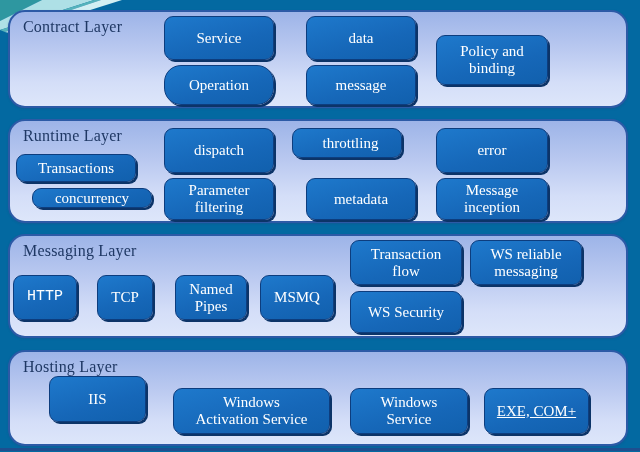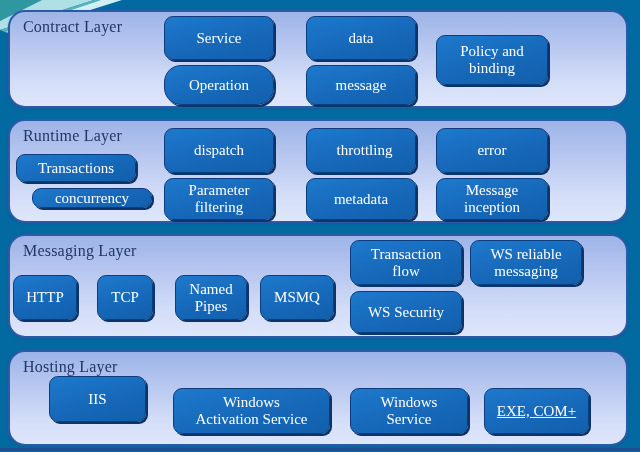--- a/index.html
+++ b/index.html
@@ -53,30 +53,30 @@
 binding</div>
   </div>
 
   <div class="layer" style="top:119px;height:104px;">
     <span class="layer-label">Runtime Layer</span>
     <div class="box" style="left:6px;top:33px;width:120px;height:28px;">Transactions</div>
     <div class="box" style="left:22px;top:67px;width:120px;height:20px;">concurrency</div>
     <div class="box" style="left:154px;top:7px;width:110px;height:45px;">dispatch</div>
     <div class="box" style="left:154px;top:57px;width:110px;height:42px;">Parameter
 filtering</div>
-    <div class="box" style="left:296px;top:7px;width:110px;height:45px;padding-left:11px;">throttling</div>
+    <div class="box" style="left:282px;top:7px;width:110px;height:30px;padding-left:11px;">throttling</div>
     <div class="box" style="left:296px;top:57px;width:110px;height:42px;">metadata</div>
     <div class="box" style="left:426px;top:7px;width:112px;height:45px;">error</div>
     <div class="box" style="left:426px;top:57px;width:112px;height:42px;">Message
 inception</div>
   </div>
 
   <div class="layer" style="top:234px;height:104px;padding-left:12px;">
     <span class="layer-label">Messaging Layer</span>
-    <div class="box" style="left:3px;top:39px;width:64px;height:45px;">HTTP</div>
+    <div class="box" style="left:3px;top:39px;width:64px;height:45px;font-family:Liberation Mono, monospace;">HTTP</div>
     <div class="box" style="left:87px;top:39px;width:56px;height:45px;">TCP</div>
     <div class="box" style="left:165px;top:39px;width:72px;height:45px;">Named
 Pipes</div>
     <div class="box" style="left:250px;top:39px;width:74px;height:45px;">MSMQ</div>
     <div class="box" style="left:340px;top:4px;width:112px;height:45px;">Transaction
 flow</div>
     <div class="box" style="left:340px;top:55px;width:112px;height:42px;">WS Security</div>
     <div class="box" style="left:460px;top:4px;width:112px;height:45px;">WS reliable
 messaging</div>
   </div>

